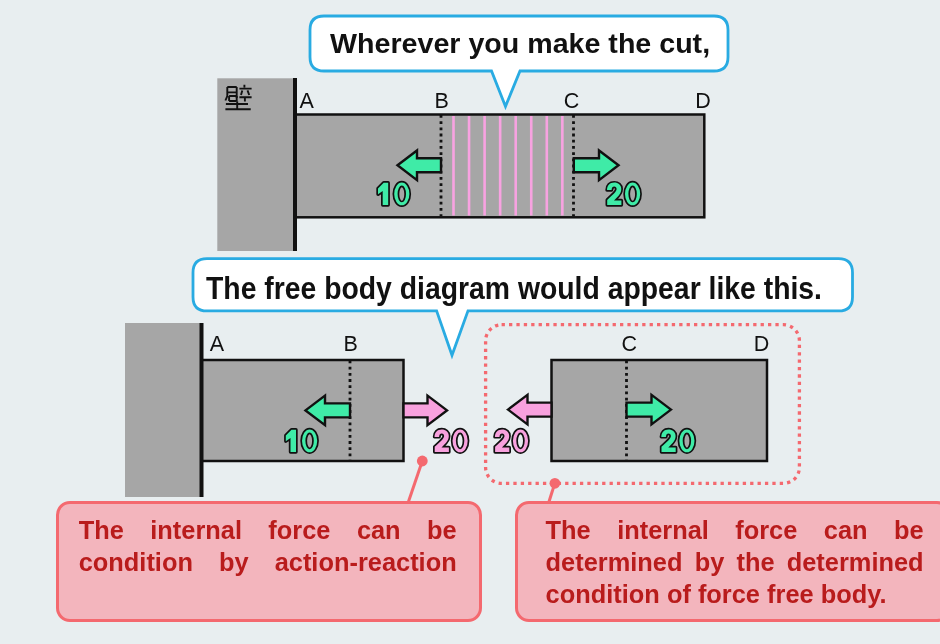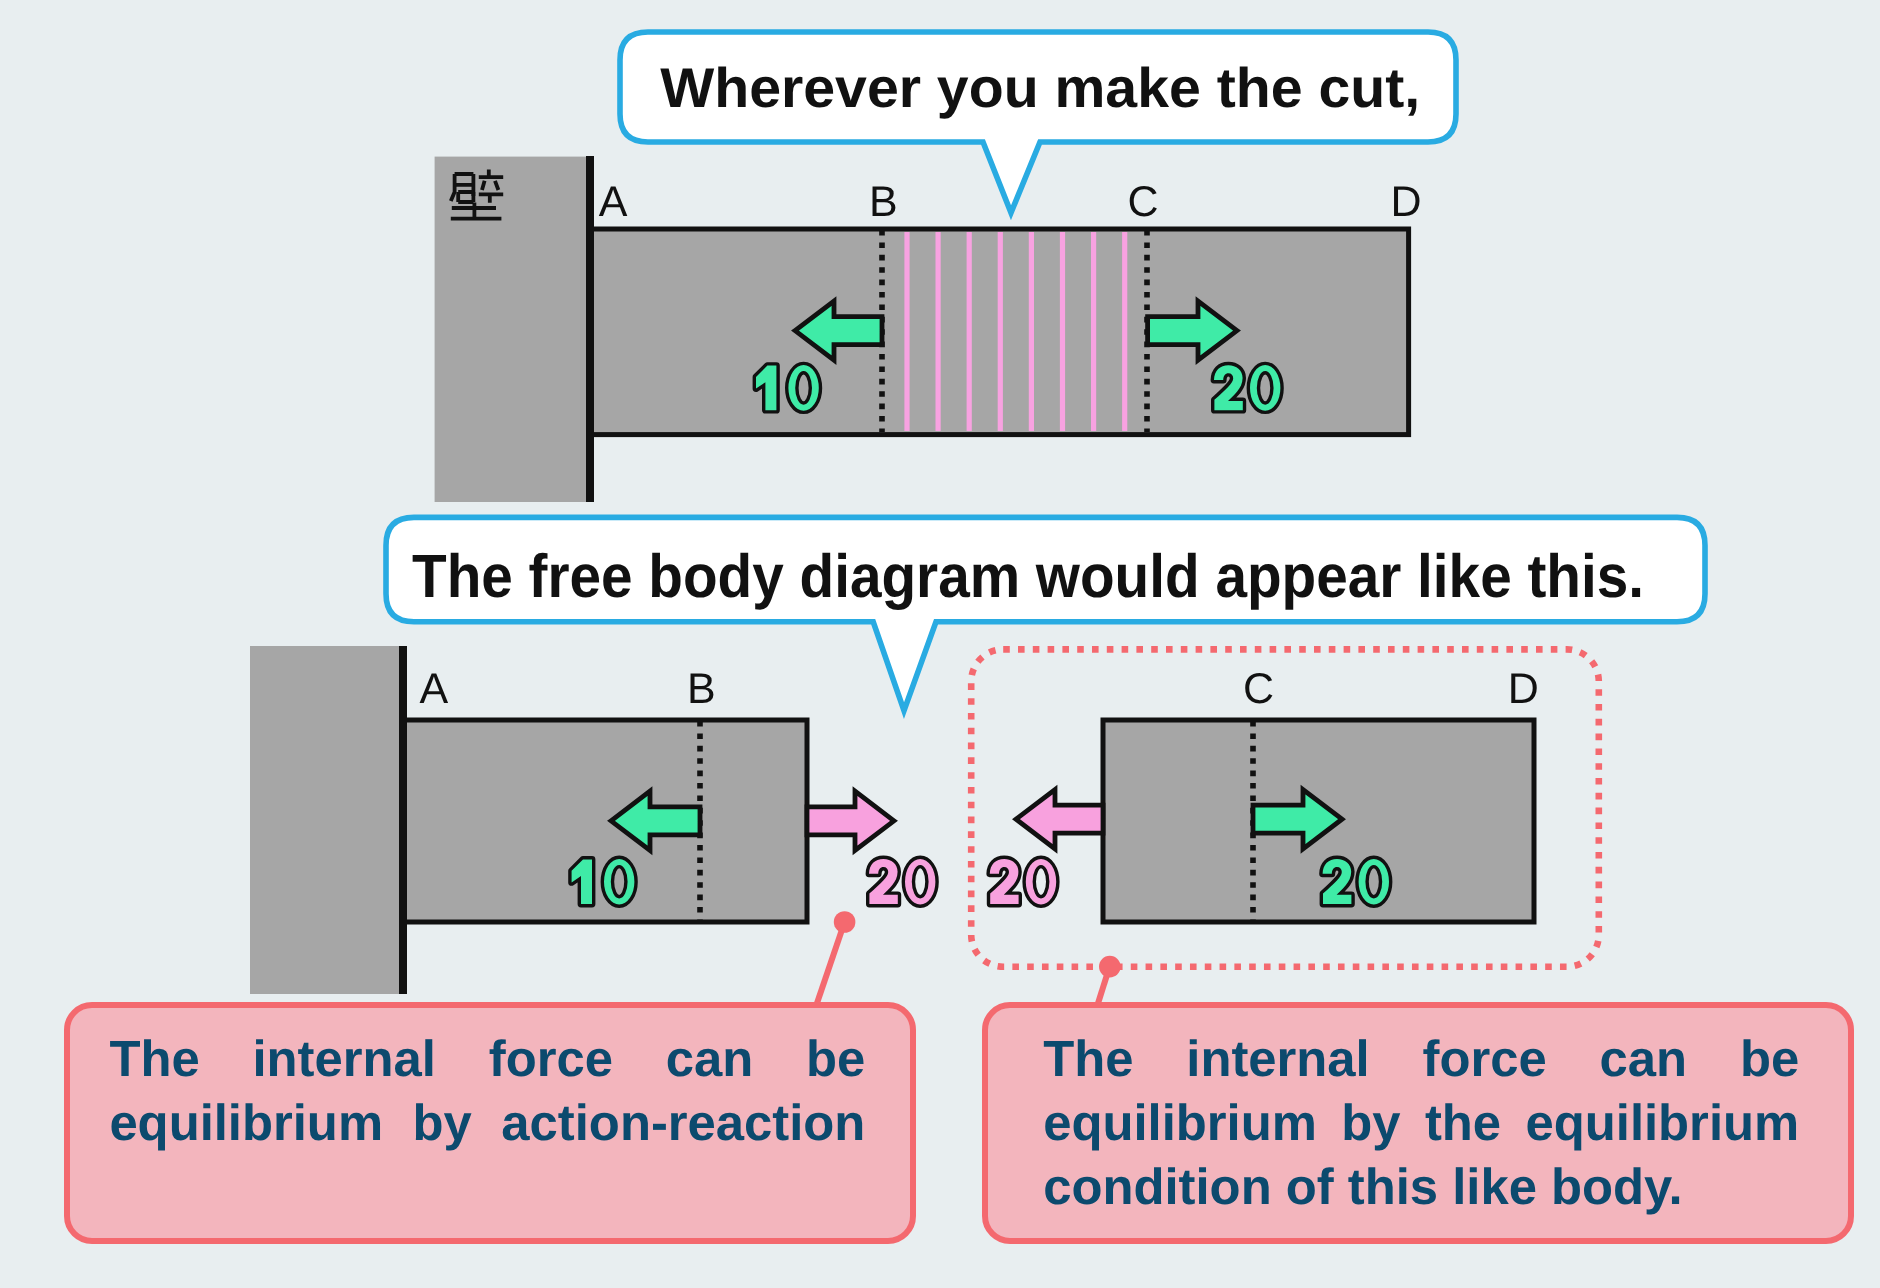--- a/index.html
+++ b/index.html
@@ -1,18 +1,18 @@
 <!DOCTYPE html>
 <html><head>
 <meta charset="utf-8">
 <style>
 html,body{margin:0;padding:0;}
 body{width:940px;height:644px;background:#E8EEF0;font-family:"Liberation Sans",sans-serif;position:relative;overflow:hidden;}
 #stage{position:absolute;left:0;top:0;}
-.pbox{position:absolute;background:#F3B5BD;border:3px solid #F4696F;border-radius:14px;box-sizing:border-box;font-weight:bold;font-size:25.4px;line-height:31.8px;color:#0c4a6e;}
+.pbox{position:absolute;background:#F3B5BD;border:3px solid #F4696F;border-radius:14px;box-sizing:border-box;font-weight:bold;font-size:25.4px;line-height:31.8px;color:#b91c1c;margin-left:24px;}
 .j{text-align:justify;text-align-last:justify;}
 </style>
 </head>
 <body>
 <svg id="stage" width="940" height="644" viewBox="0 0 940 644">
   <defs>
     <path id="g1" d="M10.2 0 L10.2 -22.3 L5.7 -22.3 L0 -16.6 L0 -10.8 L4.7 -14 L4.7 0 Z"></path>
     <path id="g0" fill-rule="evenodd" d="M0 -11.15 a7.6 11.4 0 1 0 15.2 0 a7.6 11.4 0 1 0 -15.2 0 Z M3.4 -11.15 a4.2 8.4 0 1 0 8.4 0 a4.2 8.4 0 1 0 -8.4 0 Z"></path>
     <path id="g2" d="M0.2 0 L14.4 0 L14.4 -4.6 L7 -4.6 C9.5 -7.3 14.3 -10.7 14.3 -16.1 C14.3 -20 11.2 -22.5 7.2 -22.5 C3 -22.5 0.1 -19.8 0 -15.1 L4.6 -15.1 C4.7 -17.4 5.7 -18.5 7.2 -18.5 C8.7 -18.5 9.6 -17.5 9.6 -16 C9.6 -13.6 5.9 -10.3 0.2 -5.2 Z"></path>
     <g id="n10">
@@ -107,22 +107,22 @@
     <use href="#n20" transform="translate(661.3,452)" fill="#3FEBA7"></use>
   </g>
 
   <circle cx="422.3" cy="461" r="5.4" fill="#F4696F"></circle>
   <circle cx="554.9" cy="483.3" r="5.4" fill="#F4696F"></circle>
 </svg>
 
 <div class="pbox" style="left:31.7px;top:500.9px;width:426.5px;height:121px;padding:11.5px 0 0 0;">
   <div style="width:378px;margin-left:20px;">
     <div class="j">The internal force can be</div>
-    <div class="j">equilibrium by action-reaction</div>
+    <div class="j">condition by action-reaction</div>
   </div>
 </div>
 <div class="pbox" style="left:490.6px;top:500.9px;width:436px;height:121px;padding:11.5px 0 0 0;">
   <div style="width:378px;margin-left:28px;">
     <div class="j">The internal force can be</div>
-    <div class="j">equilibrium by the equilibrium</div>
-    <div>condition of this like body.</div>
+    <div class="j">determined by the determined</div>
+    <div>condition of force free body.</div>
   </div>
 </div>
 
 </body></html>

